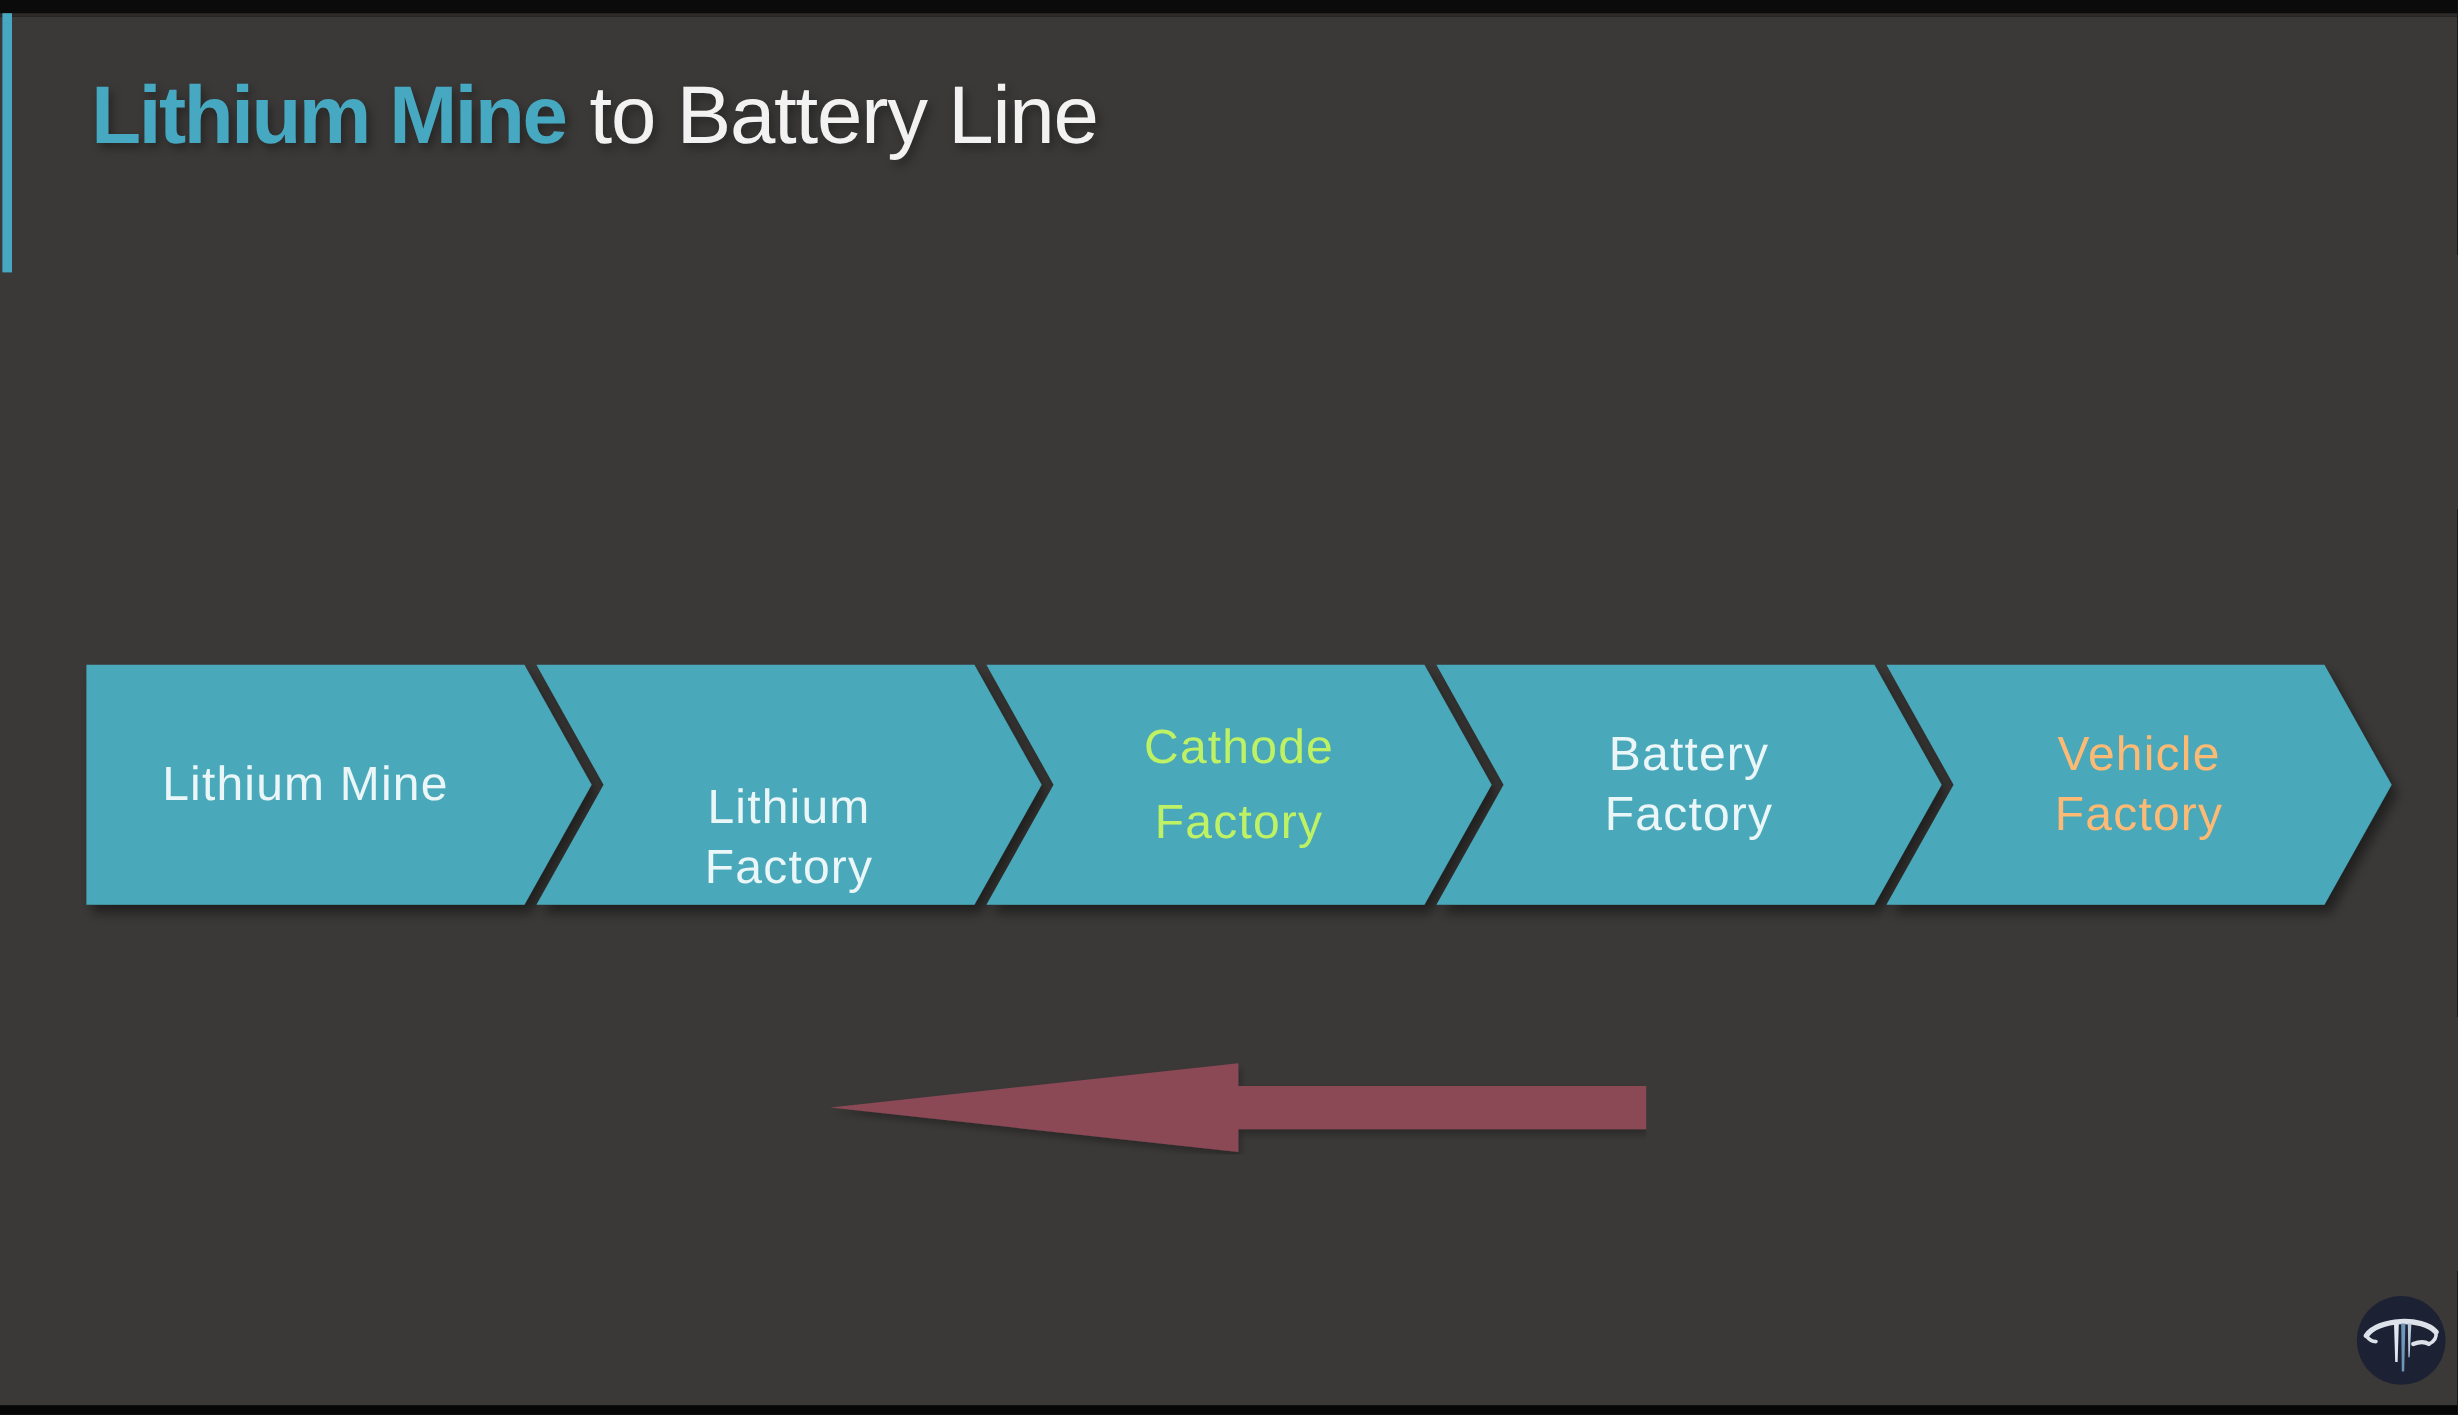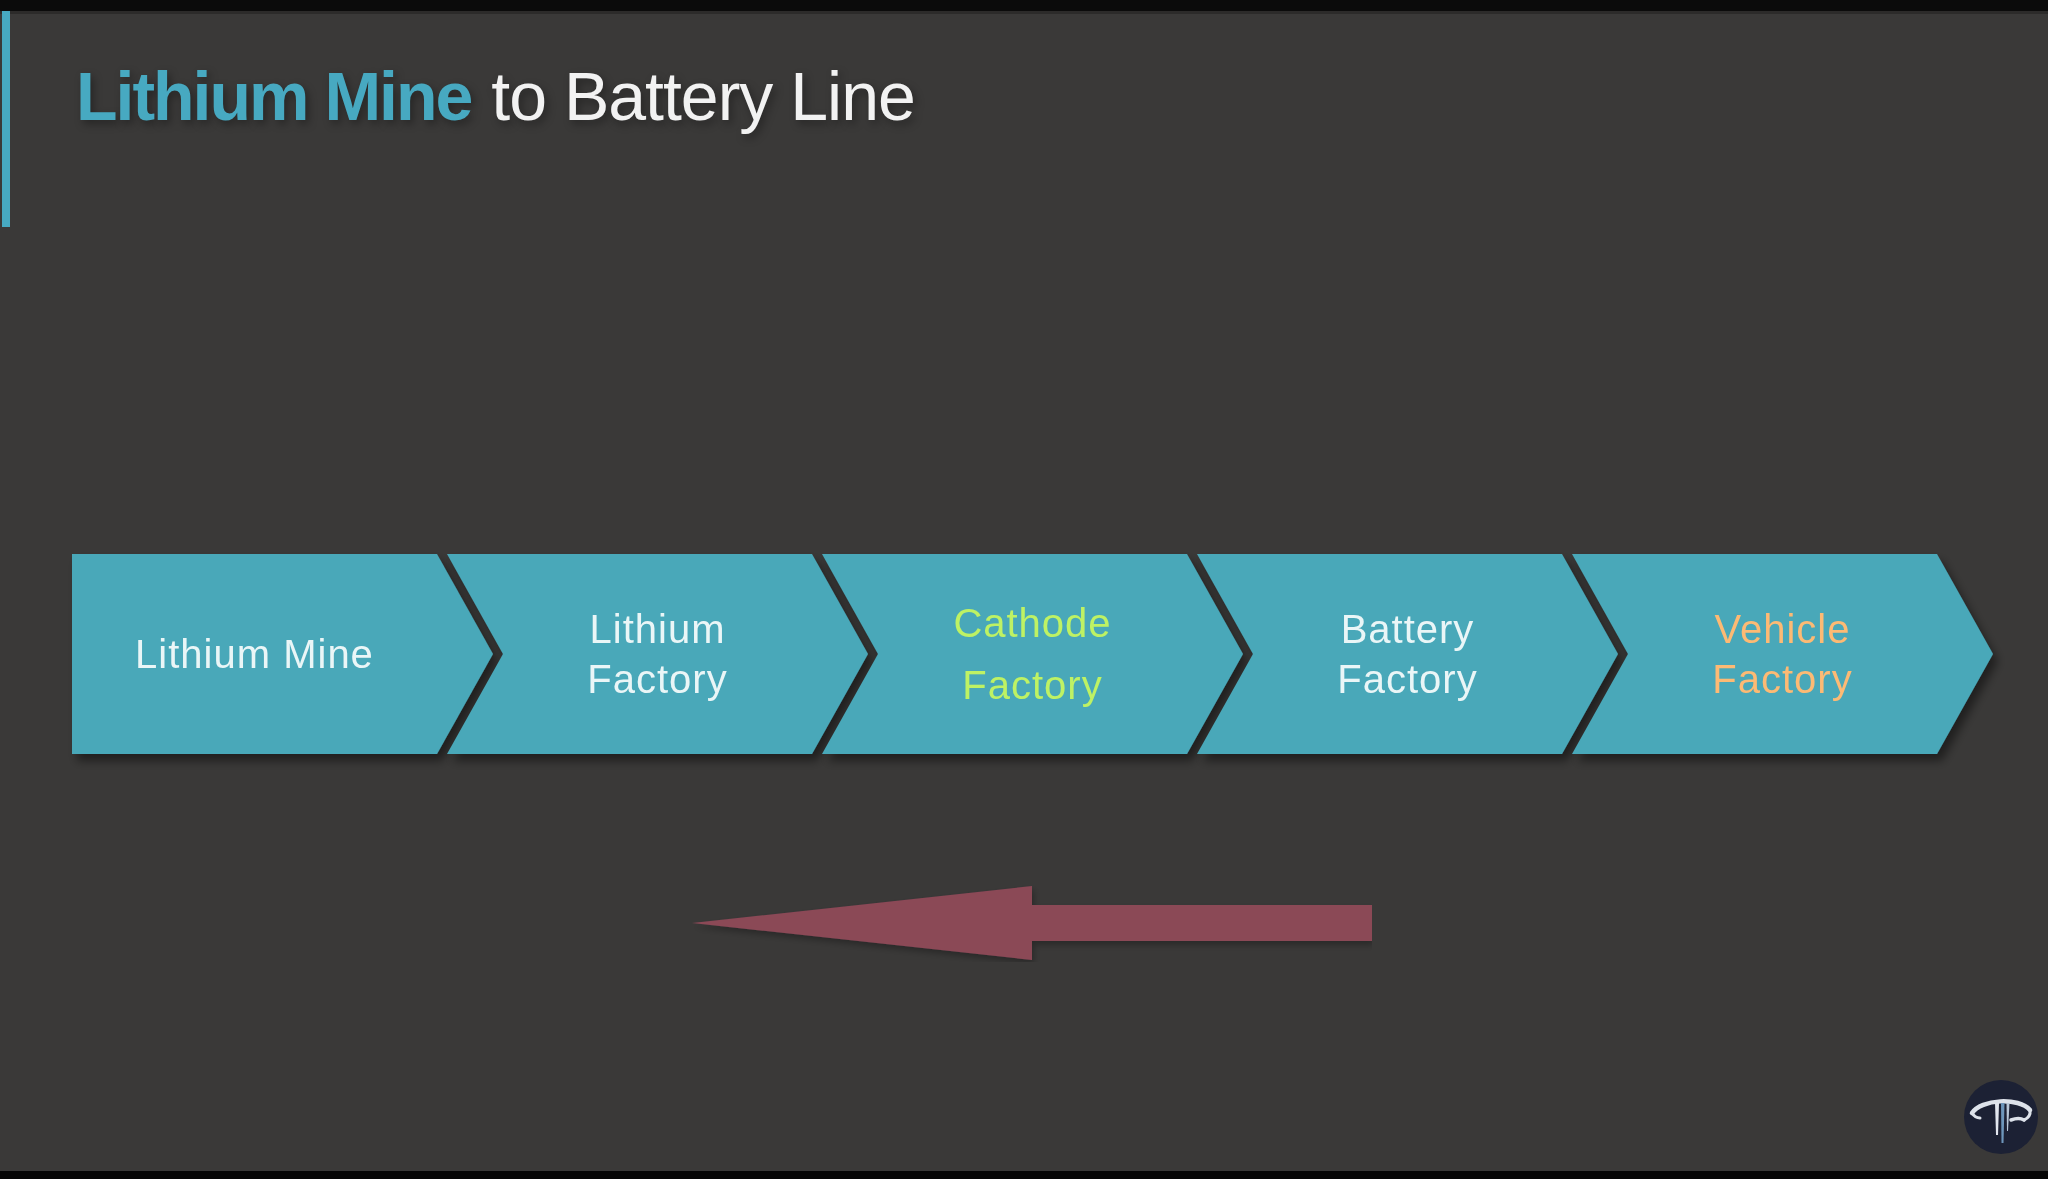--- a/index.html
+++ b/index.html
@@ -61,21 +61,21 @@
       <polygon filter="url(#cds)" fill="#49a8b9" points="375,0 740,0 796,100 740,200 375,200 431,100"></polygon>
       <polygon filter="url(#cds)" fill="#49a8b9" points="750,0 1115,0 1171,100 1115,200 750,200 806,100"></polygon>
       <polygon filter="url(#cds)" fill="#49a8b9" points="1125,0 1490,0 1546,100 1490,200 1125,200 1181,100"></polygon>
       <polygon filter="url(#cds)" fill="#49a8b9" points="1500,0 1865,0 1921,100 1865,200 1500,200 1556,100"></polygon>
     </svg>
 
     <div class="chev-label" style="left:0px;width:365px;color:#eaf6f7;">
       <span class="chev-line">Lithium Mine</span>
         <span class="chev-line"></span>
     </div>
-    <div class="chev-label" style="left:375px;width:421px;color:#eaf6f7;">
+    <div class="chev-label" style="left:375px;width:421px;color:#eaf6f7;margin-top:44px;">
       <span class="chev-line">Lithium</span>
         <span class="chev-line">Factory</span>
     </div>
     <div class="chev-label" style="left:750px;width:421px;color:#bef264;gap:12px;">
       <span class="chev-line">Cathode</span>
         <span class="chev-line">Factory</span>
     </div>
     <div class="chev-label" style="left:1125px;width:421px;color:#eaf6f7;">
       <span class="chev-line">Battery</span>
         <span class="chev-line">Factory</span>

